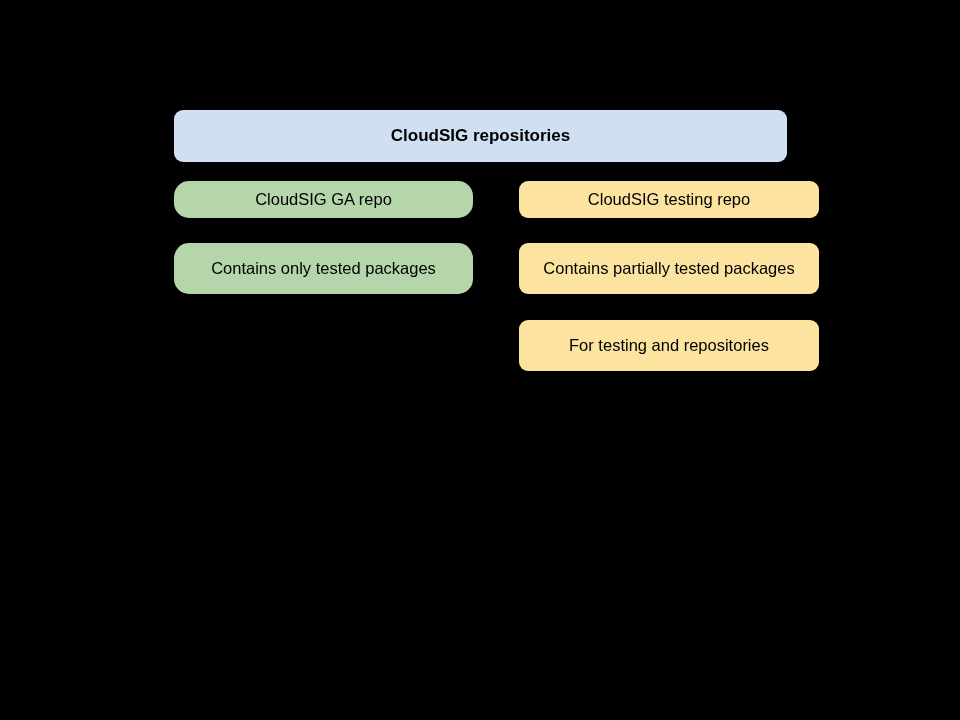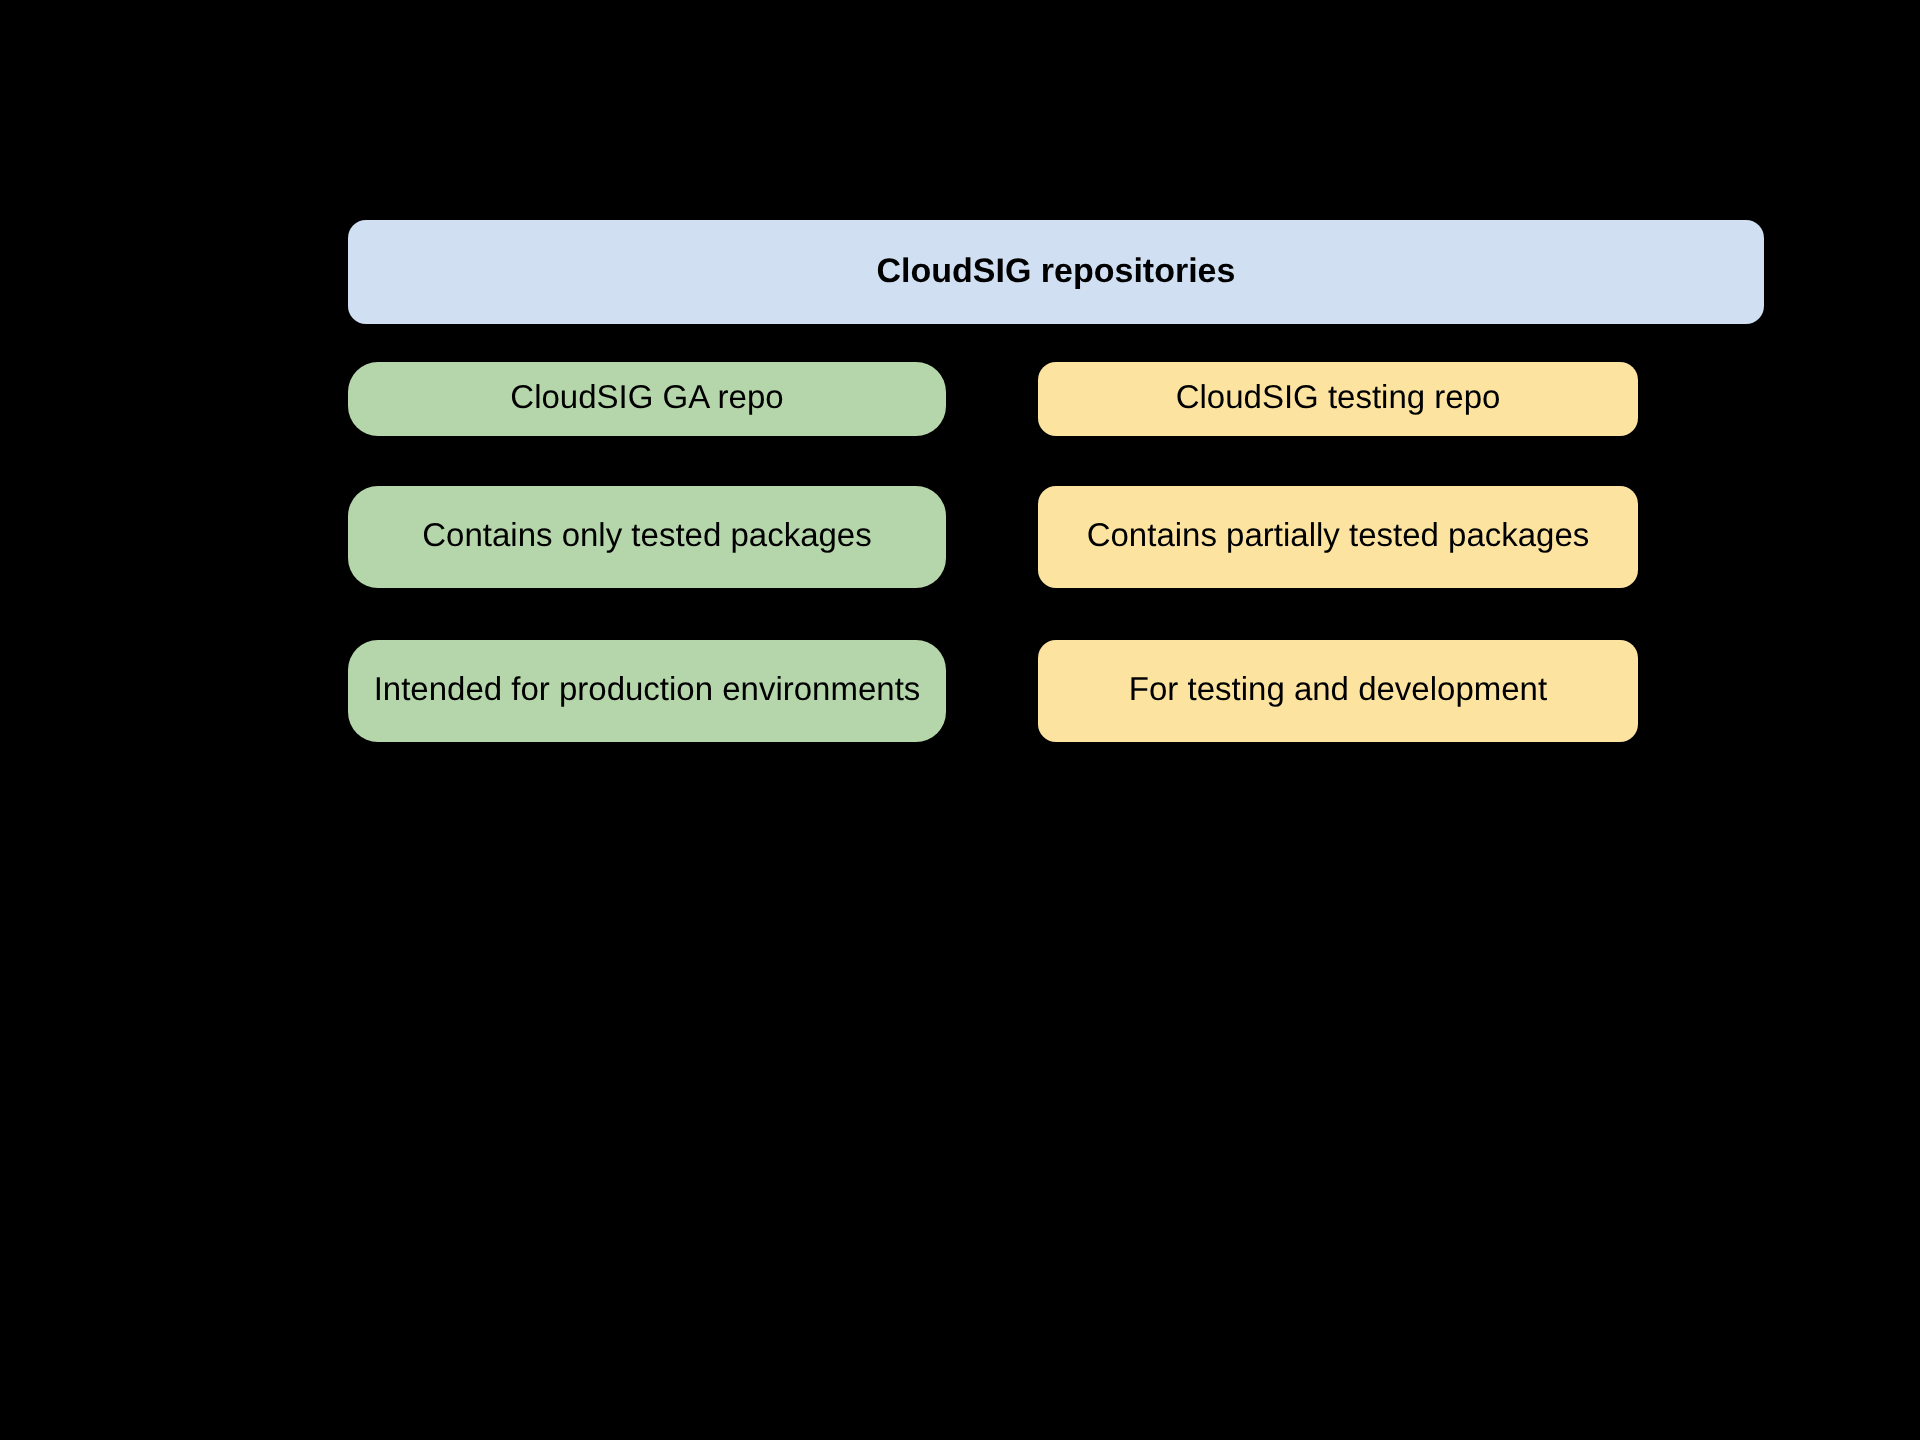--- a/index.html
+++ b/index.html
@@ -43,21 +43,21 @@
 
   .node-body {
     font-weight: normal;
     font-size: 16.5px;
   }
 
   
   .r1 {
     left: 174px;
     top: 110px;
-    width: 708px;
+    width: 613px;
     height: 52px;
   }
 
   
   .r2 { top: 181px; height: 37px; }
 
   
   .r3 { top: 243px; height: 51px; }
 
   
@@ -90,21 +90,18 @@
   </div>
 
   <div class="node node-body r3 col-left fill-green">
     <span class="label">Contains only tested packages</span>
   </div>
 
   <div class="node node-body r3 col-right fill-yellow">
     <span class="label">Contains partially tested packages</span>
   </div>
 
-  <div class="node node-body r4 col-left fill-green">
-    <span class="label">Intended for production environments</span>
-  </div>
 
   <div class="node node-body r4 col-right fill-yellow">
-    <span class="label">For testing and development</span>
+    <span class="label">For testing and repositories</span>
   </div>
 
 </div>
 
 </body></html>

